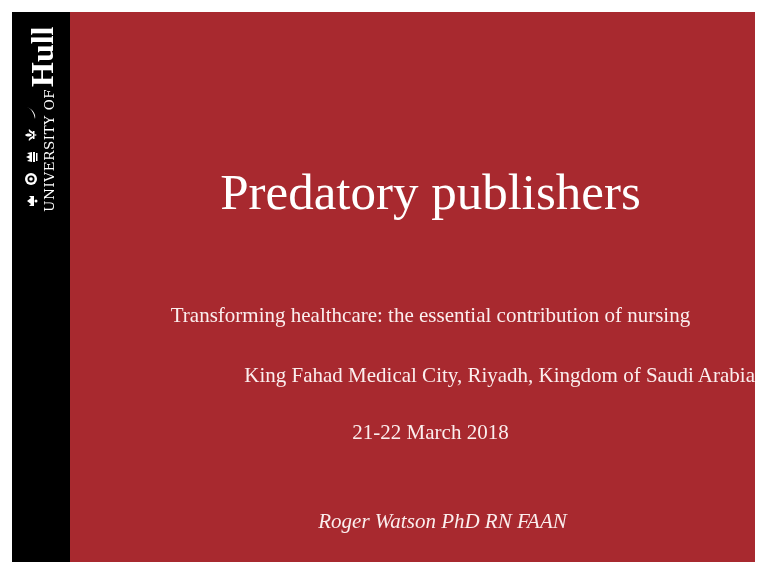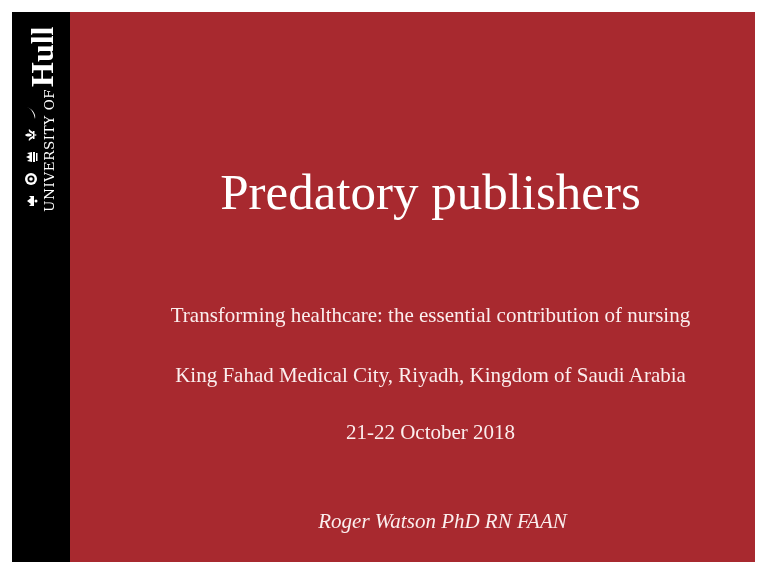--- a/index.html
+++ b/index.html
@@ -100,21 +100,21 @@
       position: absolute;
       left: 0;
       right: 0;
       font-family: "Liberation Serif", serif;
       font-size: 21px;
       line-height: 26px;
       color: #fbeeee;
       white-space: nowrap;
     }
     .l1 { top: 290px; }
-    .l2 { top: 350px; }
+    .l2 { top: 350px; text-align: right; }
     .l3 { top: 407px; }
     .l4 { top: 496px; font-style: italic; padding-left: 24px; }
   </style>
 </head>
 <body>
 
 <div class="slide">
   <div class="sidebar">
     <div class="logo-strip">
       <div class="logo-icons">
@@ -155,16 +155,16 @@
       </div>
       <div class="logo-univ">UNIVERSITY OF</div>
       <div class="logo-hull">Hull</div>
     </div>
   </div>
 
   <div class="content">
     <div class="title">Predatory publishers</div>
     <div class="line l1">Transforming healthcare: the essential contribution of nursing</div>
     <div class="line l2">King Fahad Medical City, Riyadh, Kingdom of Saudi Arabia</div>
-    <div class="line l3">21-22 October 2018</div>
+    <div class="line l3">21-22 March 2018</div>
     <div class="line l4">Roger Watson PhD RN FAAN</div>
   </div>
 </div>
 
 </body></html>

